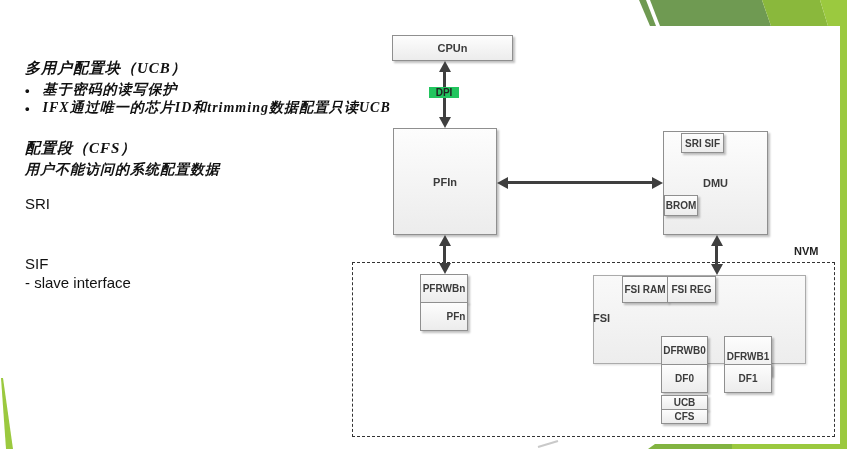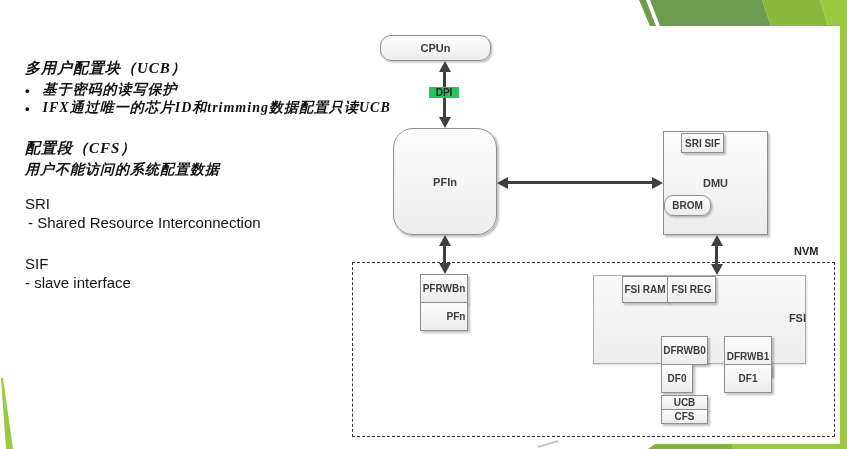--- a/index.html
+++ b/index.html
@@ -27,41 +27,41 @@
   .sri-abbr { left:25px; top:195px; }
   .sri-full { left:28px; top:214px; font-size:15px; }
   .sif-abbr { left:25px; top:255px;text-align:right; }
   .sif-full { left:25px; top:274px; font-size:15px; }
 
   
   .box { position:absolute; background:linear-gradient(180deg,#fdfdfd 0%,#ececec 100%);
          border:1px solid #8f8f8f; box-shadow:1.5px 1.5px 2px rgba(0,0,0,.25);
          display:flex; align-items:center; justify-content:center;
          font-size:11px; font-weight:600; color:#3c3c3c; z-index:3; }
-  .cpun   { left:380px; top:35px;  width:111px; height:26px;border-radius:11px; }
-  .pfin   { left:393px; top:128px; width:104px; height:107px;border-radius:20px; }
+  .cpun   { left:392px; top:35px;  width:121px; height:26px; }
+  .pfin   { left:393px; top:128px; width:104px; height:107px; }
   .dmu    { left:663px; top:131px; width:105px; height:104px; }
   .sri-sif{ left:681px; top:133px; width:43px;  height:20px; font-size:10px; z-index:4; }
-  .brom   { left:664px; top:195px; width:47px;  height:21px; font-size:10px; z-index:4;border-radius:9px; }
+  .brom   { left:664px; top:195px; width:34px;  height:21px; font-size:10px; z-index:4; }
   .nvm-box{ position:absolute; left:352px; top:262px; width:483px; height:175px;
             border:1px dashed #333; z-index:2; }
   .nvm-label { position:absolute; left:794px; top:245px; font-size:11px;
                font-weight:600; color:#222; z-index:3; }
   .pfrwbn { left:420px; top:274px; width:48px; height:29px; font-size:10px; }
   .pfn    { left:420px; top:302px; width:48px; height:29px; font-size:10px;padding-left:24px; }
   .fsi-big{ position:absolute; left:593px; top:275px; width:213px; height:89px;
             background:linear-gradient(180deg,#f9f9f9,#ededed); border:1px solid #ababab;
             box-shadow:1px 1px 2px rgba(0,0,0,.15); z-index:3; }
-  .fsi-label { position:absolute; left:593px; top:312px; width:213px; text-align:right;
+  .fsi-label { position:absolute; left:593px; top:312px; width:213px; text-align:left;
                font-size:11px; font-weight:600; color:#3c3c3c; z-index:4; }
   .fsi-ram{ left:622px; top:276px; width:46px; height:27px; font-size:10px; z-index:4; }
   .fsi-reg{ left:667px; top:276px; width:49px; height:27px; font-size:10px; z-index:4; }
   .dfrwb0 { left:661px; top:336px; width:47px; height:29px; font-size:10px; z-index:5; }
   .dfrwb1 { left:724px; top:336px; width:48px; height:40px; font-size:10px; z-index:5; }
-  .df0    { left:661px; top:364px; width:32px; height:29px; font-size:10px; z-index:5; }
+  .df0    { left:661px; top:364px; width:47px; height:29px; font-size:10px; z-index:5; }
   .df1    { left:724px; top:364px; width:48px; height:29px; font-size:10px; z-index:5; }
   .ucb    { left:661px; top:395px; width:47px; height:15px; font-size:10px; z-index:5; }
   .cfs    { left:661px; top:409px; width:47px; height:15px; font-size:10px; z-index:5; }
 
   
   .varrow { position:absolute; width:13px; display:flex; flex-direction:column;
             align-items:center; z-index:6; }
   .vhead-up { width:0; height:0; border-left:6.5px solid transparent;
               border-right:6.5px solid transparent; border-bottom:11px solid #3f3f3f; }
   .vhead-dn { width:0; height:0; border-left:6.5px solid transparent;
@@ -103,21 +103,20 @@
     <span class="zh bullet-dot">•</span>
     <span class="zh">基于密码的读写保护</span>
   </div>
   <div class="note bullet-line bullet-2">
     <span class="zh bullet-dot">•</span>
     <span class="zh">IFX通过唯一的芯片ID和trimming数据配置只读UCB</span>
   </div>
   <div class="note zh cfs-title">配置段（CFS）</div>
   <div class="note zh cfs-desc">用户不能访问的系统配置数据</div>
   <div class="note abbr sri-abbr">SRI</div>
-  <div class="note sri-full">- Shared Resource Interconnection</div>
   <div class="note abbr sif-abbr">SIF</div>
   <div class="note sif-full">- slave interface</div>
 
   <div class="nvm-box"></div>
   <div class="nvm-label">NVM</div>
 
   <div class="box cpun">CPUn</div>
   <div class="box pfin">PFIn</div>
   <div class="box dmu">DMU</div>
   <div class="box sri-sif">SRI SIF</div>

